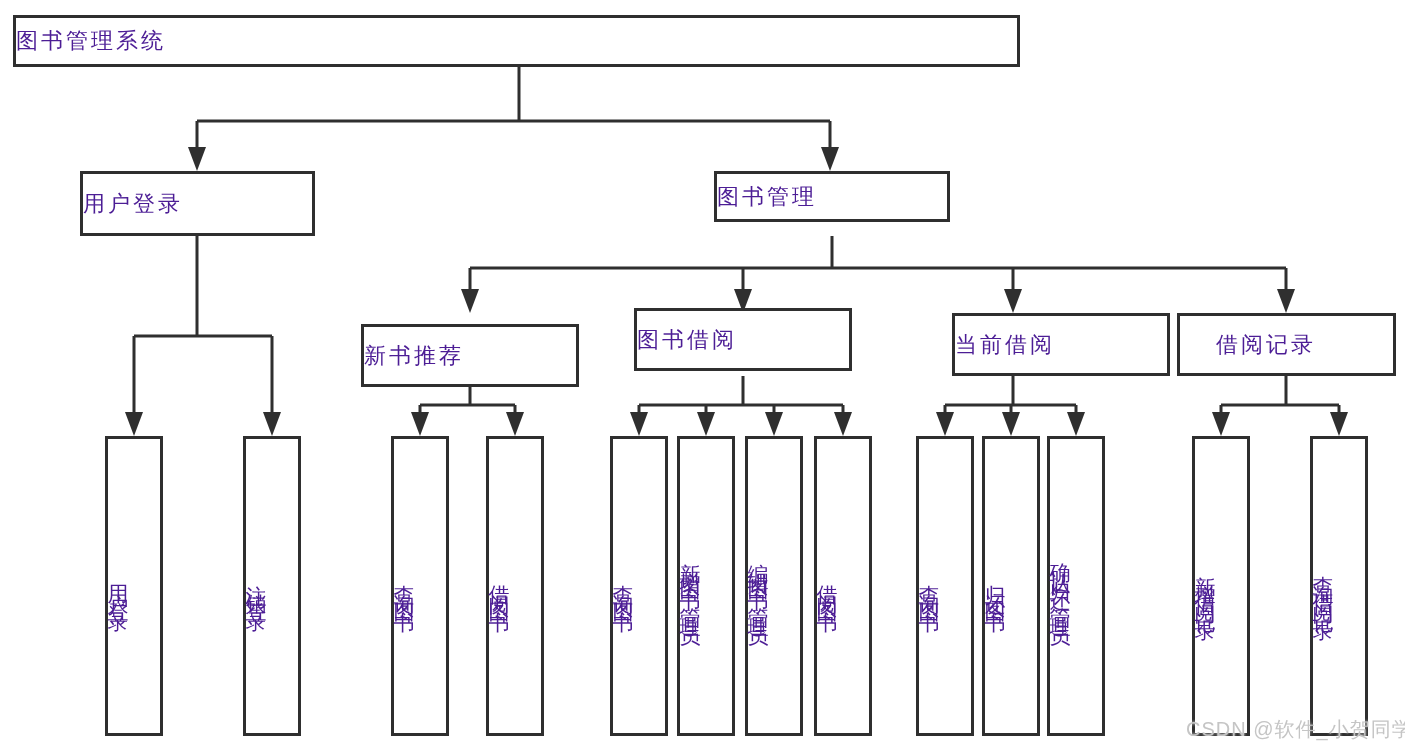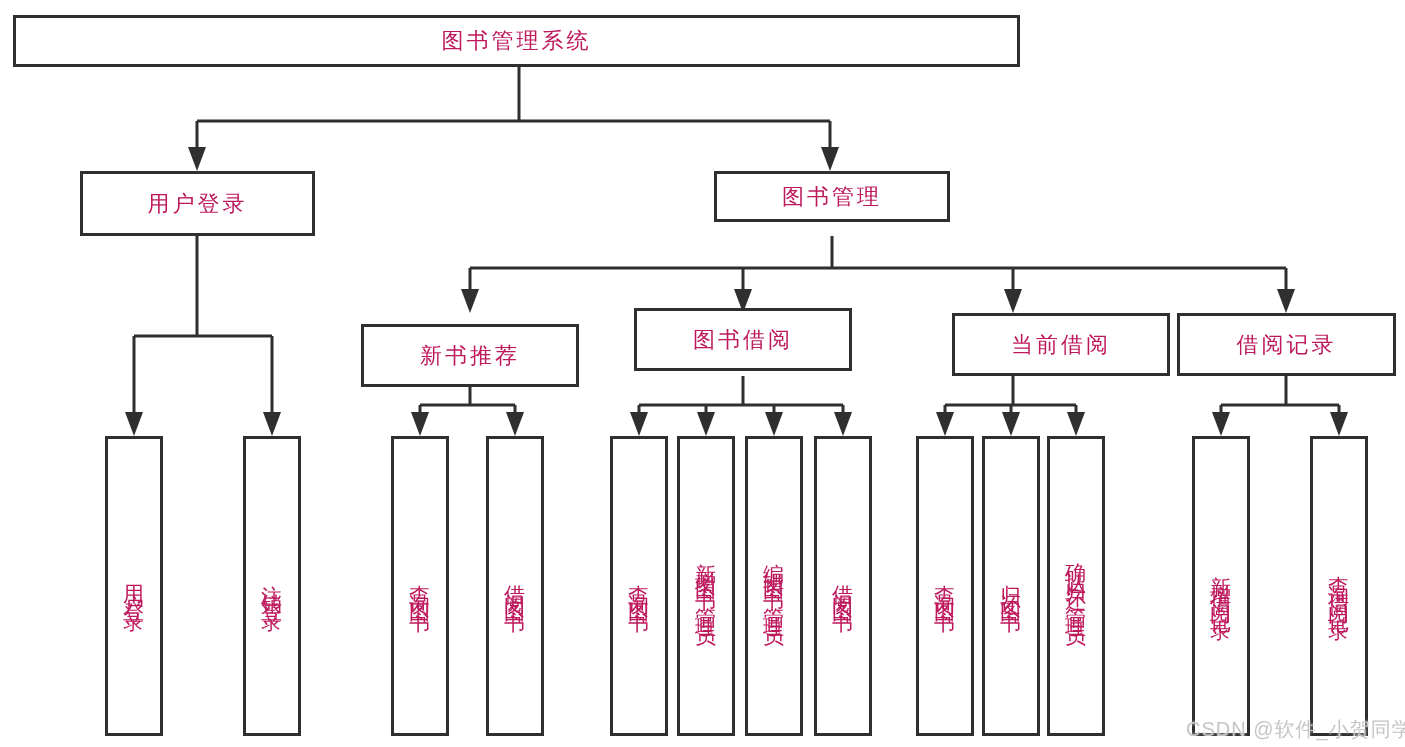--- a/index.html
+++ b/index.html
@@ -11,22 +11,22 @@
     overflow:hidden;
   }
   #connectors{position:absolute;left:0;top:0;z-index:0;}
   .node{
     position:absolute;
     box-sizing:border-box;
     border:3px solid #2f2f2f;
     background:#ffffff;
     display:flex;
     align-items:center;
-    justify-content:center;
-    color:#be185d;
+    justify-content:flex-start;
+    color:#4c1d95;
     z-index:1;
   }
   .node .lbl{
     font-size:22px;
     letter-spacing:3px;
     white-space:nowrap;
   }
   .node.vert .lbl{
     writing-mode:vertical-lr;
     text-orientation:mixed;
@@ -94,21 +94,21 @@
 
   <div class="node" style="left:361px;top:324px;width:218px;height:63px;">
     <span class="lbl">新书推荐</span>
   </div>
   <div class="node" style="left:634px;top:308px;width:218px;height:63px;">
     <span class="lbl">图书借阅</span>
   </div>
   <div class="node" style="left:952px;top:313px;width:218px;height:63px;">
     <span class="lbl">当前借阅</span>
   </div>
-  <div class="node" style="left:1177px;top:313px;width:219px;height:63px;">
+  <div class="node" style="left:1177px;top:313px;width:219px;height:63px;padding-left:36px;">
     <span class="lbl">借阅记录</span>
   </div>
 
   <div class="node vert" style="left:105px;top:436px;width:58px;height:300px;">
     <span class="lbl">用户登录</span>
   </div>
   <div class="node vert" style="left:243px;top:436px;width:58px;height:300px;">
     <span class="lbl">注销登录</span>
   </div>
 

